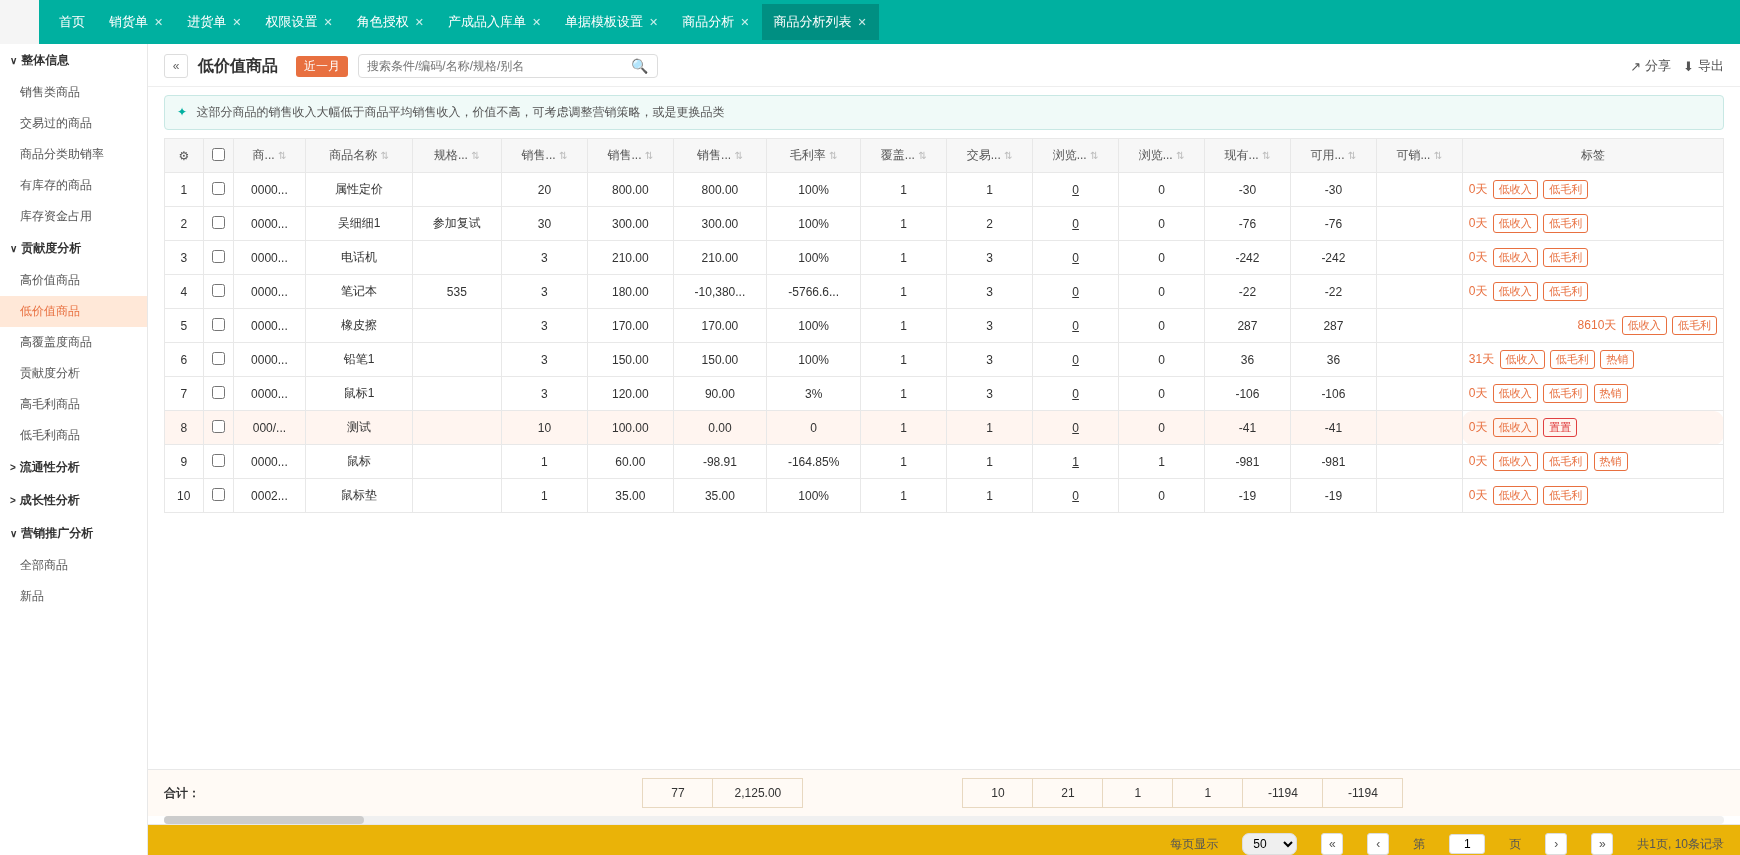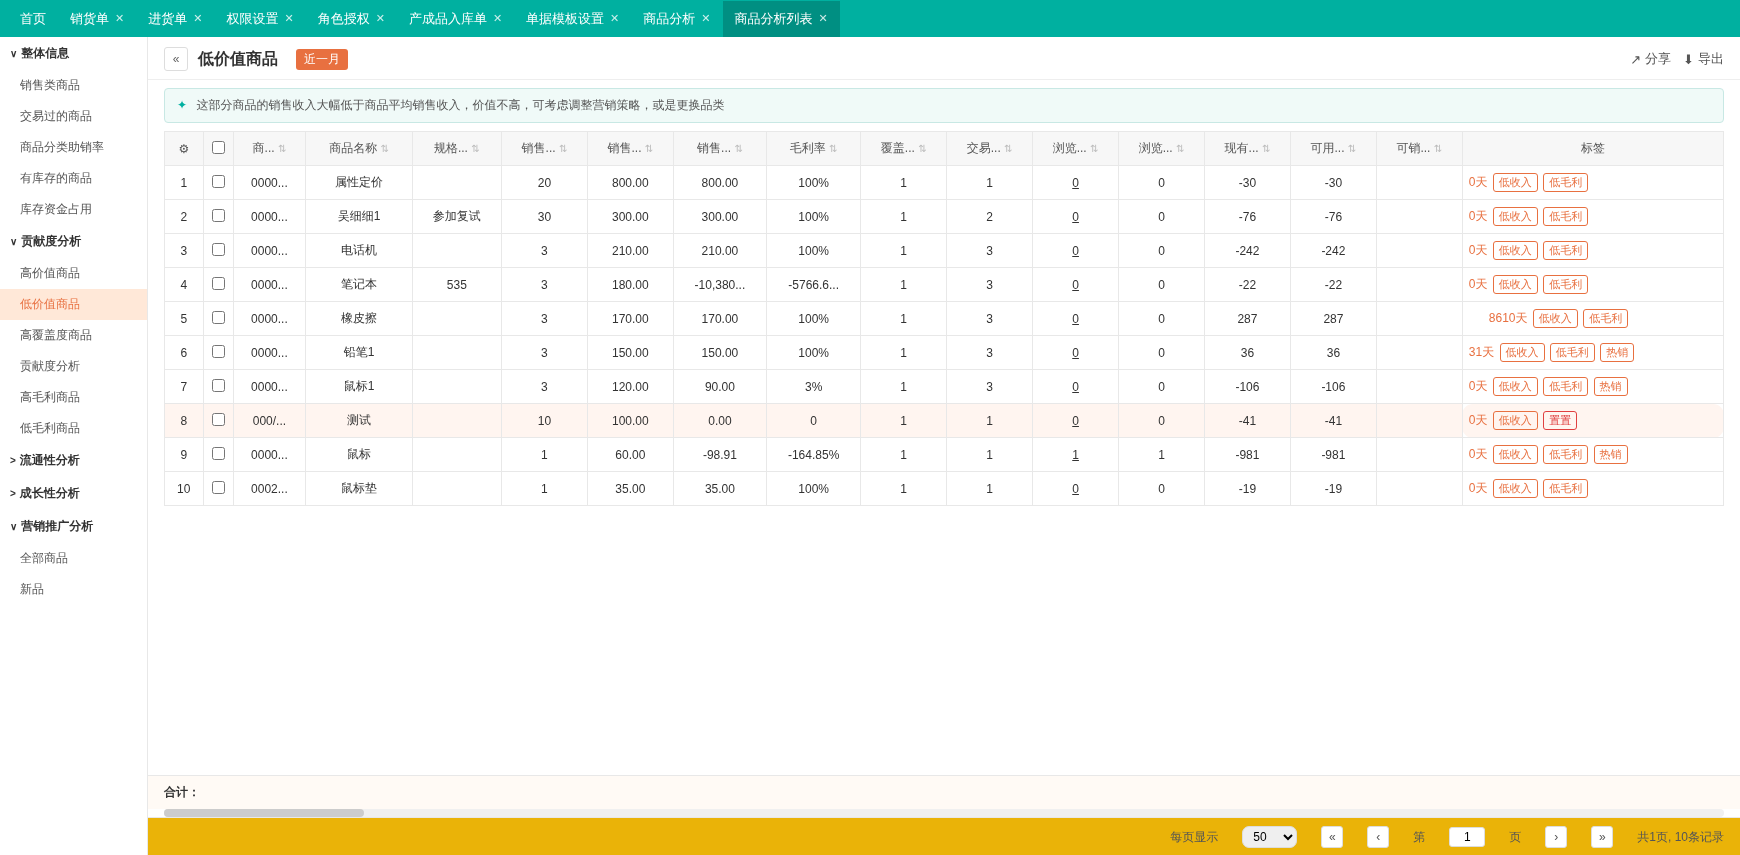--- a/index.html
+++ b/index.html
@@ -1,26 +1,27 @@
 <!DOCTYPE html>
 <html><head>
   <meta charset="utf-8">
   <style>
     * { box-sizing: border-box; margin: 0; padding: 0; }
     body { font-family: 'Microsoft YaHei', Arial, sans-serif; font-size: 12px; background: #f5f5f5; color: #333; }
     
     
     .top-nav {
       background: #00b0a0;
-      height: 37px;
+      height: 44px;
       display: flex;
       align-items: center;
       padding: 8px 8px;
       color: white;
       flex-shrink: 0;
+      margin-left: 39px;
     }
     .top-nav .nav-item {
       padding: 0 12px;
       height: 36px;
       display: flex;
       align-items: center;
       cursor: pointer;
       white-space: nowrap;
       font-size: 13px;
     }
@@ -355,20 +356,24 @@
     <div class="sidebar-item">全部商品</div>
     <div class="sidebar-item">新品</div>
   </div>
 
   <div class="content-area">
 
     <div class="content-header">
       <div class="collapse-btn">«</div>
       <span class="page-title">低价值商品</span>
       <button class="tag-btn">近一月</button>
+      <div class="search-box">
+        <input type="text" placeholder="搜索条件/编码/名称/规格/别名" style="">
+        <span class="search-icon">🔍</span>
+      </div>
       <div class="header-right">
         <div class="header-btn">
           <span>↗</span>
           <span>分享</span>
         </div>
         <div class="header-btn">
           <span>⬇</span>
           <span>导出</span>
         </div>
       </div>
@@ -489,21 +494,21 @@
       <td>170.00</td>
       <td>170.00</td>
       <td>100%</td>
       <td>1</td>
       <td>3</td>
       <td><span class="link-underline">0</span></td>
       <td>0</td>
       <td>287</td>
       <td>287</td>
       <td></td>
-      <td style="text-align:left;padding-left:26px;"><span class="tag-days">8610天</span> <span class="tag-badge tag-orange">低收入</span> <span class="tag-badge tag-orange">低毛利</span> </td>
+      <td style="text-align:right;padding-left:26px;"><span class="tag-days">8610天</span> <span class="tag-badge tag-orange">低收入</span> <span class="tag-badge tag-orange">低毛利</span> </td>
     </tr>
             <tr>
       <td>6</td>
       <td class="checkbox-cell"><input type="checkbox" style=""></td>
       <td>0000...</td>
       <td>铅笔1</td>
       <td></td>
       <td>3</td>
       <td>150.00</td>
       <td>150.00</td>
@@ -592,20 +597,43 @@
       <td>-19</td>
       <td></td>
       <td style="text-align:left;"><span class="tag-days">0天</span> <span class="tag-badge tag-orange">低收入</span> <span class="tag-badge tag-orange">低毛利</span> </td>
     </tr>
           </tbody>
       </table>
     </div>
 
     <div class="total-bar">
       <span class="total-label">合计：</span>
+      <table style="flex:1;border-collapse:collapse;font-size:12px;">
+        <tbody>
+            <tr>
+          <td style="width:30px;border:none;"></td>
+          <td style="width:30px;border:none;"></td>
+          <td style="width:80px;border:none;"></td>
+          <td style="min-width:100px;border:none;"></td>
+          <td style="width:60px;border:none;"></td>
+          <td style="width:70px;text-align:center;border:1px solid #e8d8c0;">77</td>
+          <td style="width:90px;text-align:center;border:1px solid #e8d8c0;">2,125.00</td>
+          <td style="width:90px;border:none;"></td>
+          <td style="width:70px;border:none;"></td>
+          <td style="width:70px;text-align:center;border:1px solid #e8d8c0;">10</td>
+          <td style="width:70px;text-align:center;border:1px solid #e8d8c0;">21</td>
+          <td style="width:70px;text-align:center;border:1px solid #e8d8c0;">1</td>
+          <td style="width:70px;text-align:center;border:1px solid #e8d8c0;">1</td>
+          <td style="width:80px;text-align:center;border:1px solid #e8d8c0;">-1194</td>
+          <td style="width:80px;text-align:center;border:1px solid #e8d8c0;">-1194</td>
+          <td style="width:80px;border:none;"></td>
+          <td style="min-width:120px;border:none;"></td>
+        </tr>
+      </tbody>
+        </table>
     </div>
 
     <div class="scrollbar-track">
       <div class="scrollbar-thumb"></div>
     </div>
 
     <div class="pagination-bar">
       <span>每页显示</span>
       <select>
         <option>50</option>

